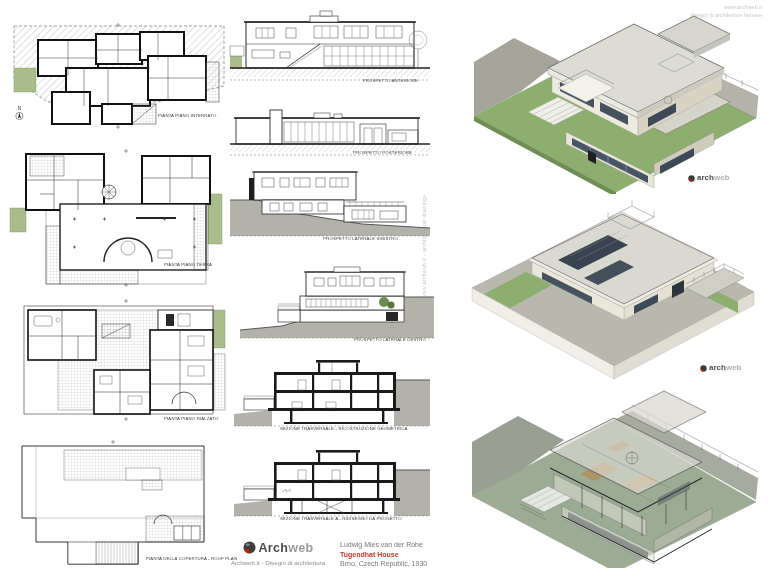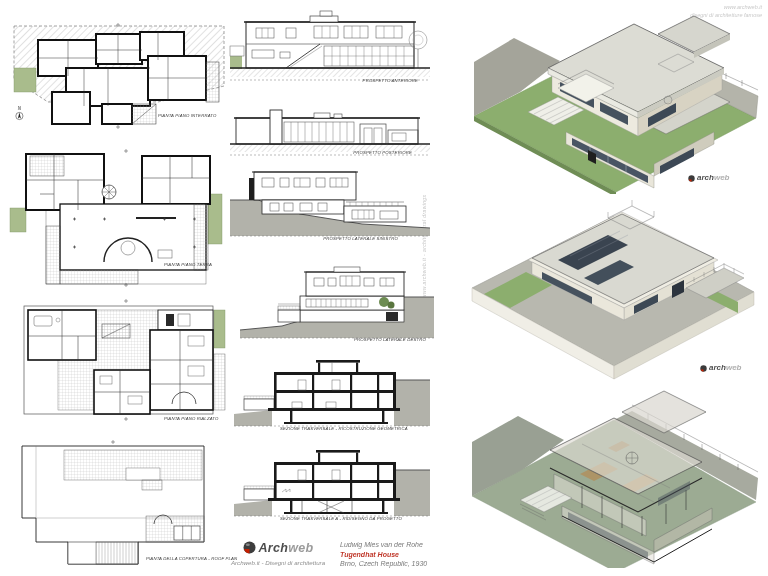--- a/index.html
+++ b/index.html
@@ -1,17 +1,17 @@
 <!DOCTYPE html>
 <html><head>
 <meta charset="utf-8">
 <style>
   html,body{margin:0;padding:0;background:#fff;}
   .sheet{position:relative;width:768px;height:568px;background:#fff;overflow:hidden;
-         font-family:"Liberation Sans",sans-serif;font-style:italic;}
+         font-family:"Liberation Sans",sans-serif;}
   figure{margin:0;position:absolute;}
   figure svg{display:block;}
   figcaption{position:absolute;font-size:4.3px;color:#3a3a3a;white-space:nowrap;letter-spacing:.15px;}
   .cap-r{text-align:right;}
   .corner-wm{position:absolute;top:4px;right:6px;text-align:right;font-size:5.5px;
              line-height:7.5px;color:#c9c9c9;}
   .side-wm{position:absolute;left:421px;top:148px;height:150px;writing-mode:vertical-rl;
            transform:rotate(180deg);font-size:5px;letter-spacing:.4px;color:#c4c4c4;}
   .mini-logo{position:absolute;display:flex;align-items:center;gap:2px;
              font-size:8px;font-weight:bold;line-height:8px;}

